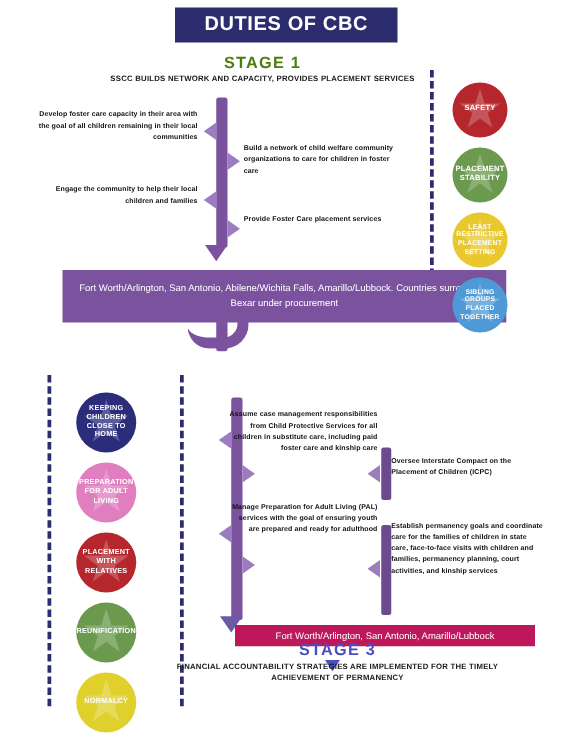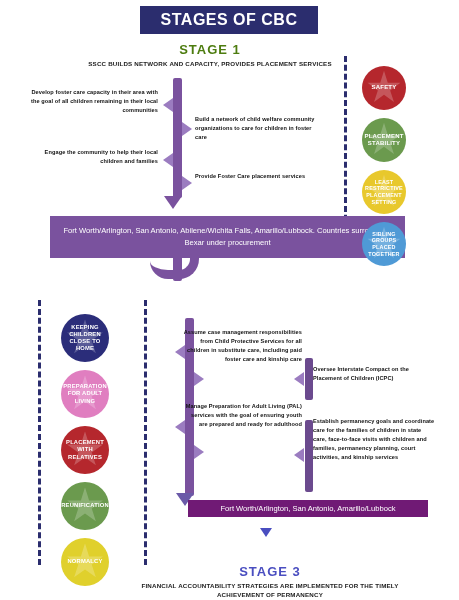--- a/index.html
+++ b/index.html
@@ -30,21 +30,21 @@
   }
   .stage-head.s2 .st{color:#4a3a8e;}
   .stage-head.s3 .st{color:#4a4ec0;}
   .stage-head .sub{
     font-size:6.2px;font-weight:bold;color:#1a1a1a;
     line-height:1.5;letter-spacing:.2px;margin-top:2px;
   }
 
   #stage1-head{left:60px;top:42px;width:300px;}
   #stage2-head{left:170px;top:282px;width:250px;}
-  #stage3-head{left:130px;top:564px;width:280px;}
+  #stage3-head{left:130px;top:512px;width:280px;}
 
   
   .spine{position:absolute;background:#7a529e;border-radius:2px;}
   #spine1{left:173px;top:78px;width:9px;height:120px;}
   #spine1b{left:173px;top:243px;width:9px;height:38px;}
   #spine2{left:185px;top:318px;width:9px;height:178px;}
 
   
   .hook{
     position:absolute;left:148px;top:243px;width:44px;height:46px;
@@ -86,21 +86,21 @@
   .callout.l{text-align:left;}
 
   
   .banner{
     position:absolute;background:#7a529e;color:#ffffff;
     display:flex;align-items:center;justify-content:center;
     text-align:center;font-size:7.6px;line-height:1.55;
     padding:5px 8px;box-sizing:border-box;
   }
   #banner1{left:50px;top:216px;width:355px;height:42px;}
-  #banner2{left:188px;top:500px;width:240px;height:17px;background:#701a75;}
+  #banner2{left:188px;top:500px;width:240px;height:17px;background:#be185d;}
 
   
   .circle{
     position:absolute;border-radius:50%;
     display:flex;align-items:center;justify-content:center;
     text-align:center;color:#ffffff;font-weight:bold;
     font-size:6px;line-height:1.25;letter-spacing:.2px;
     overflow:hidden;
   }
   .circle .star{
@@ -112,21 +112,21 @@
     clip-path:polygon(50% 0%,61% 35%,98% 35%,68% 57%,79% 91%,50% 70%,21% 91%,32% 57%,2% 35%,39% 35%);
   }
   .circle .lbl{position:relative;z-index:2;padding:0 4px;}
 </style>
 </head>
 <body>
 
 <div class="canvas">
 
   <div class="title-bar">
-    <span>STAGES OF CBC</span>
+    <span>DUTIES OF CBC</span>
   </div>
 
   <div class="stage-head s1" id="stage1-head">
     <div class="st">STAGE 1</div>
     <div class="sub">SSCC BUILDS NETWORK AND CAPACITY, PROVIDES PLACEMENT SERVICES</div>
   </div>
 
   <div class="spine" id="spine1"></div>
   <div class="arrow-down" id="arrow1"></div>
   <div class="spine" id="spine1b"></div>

